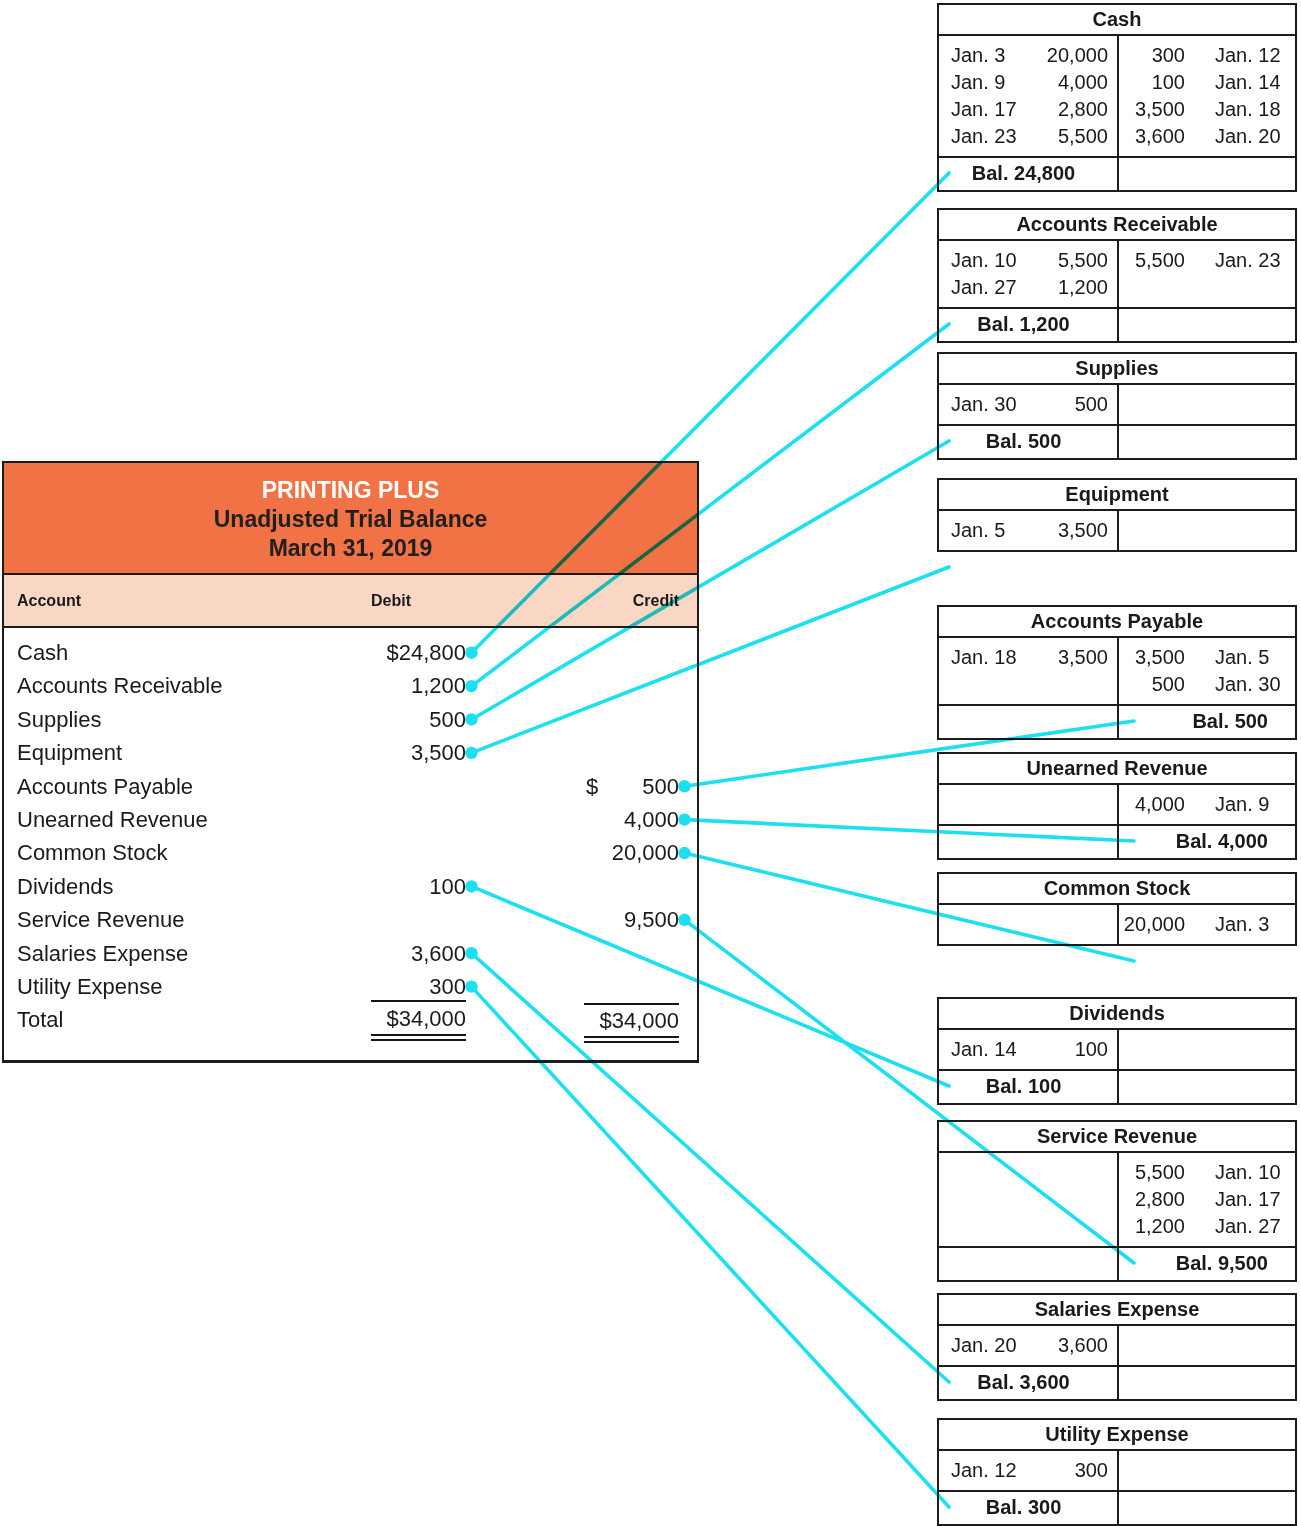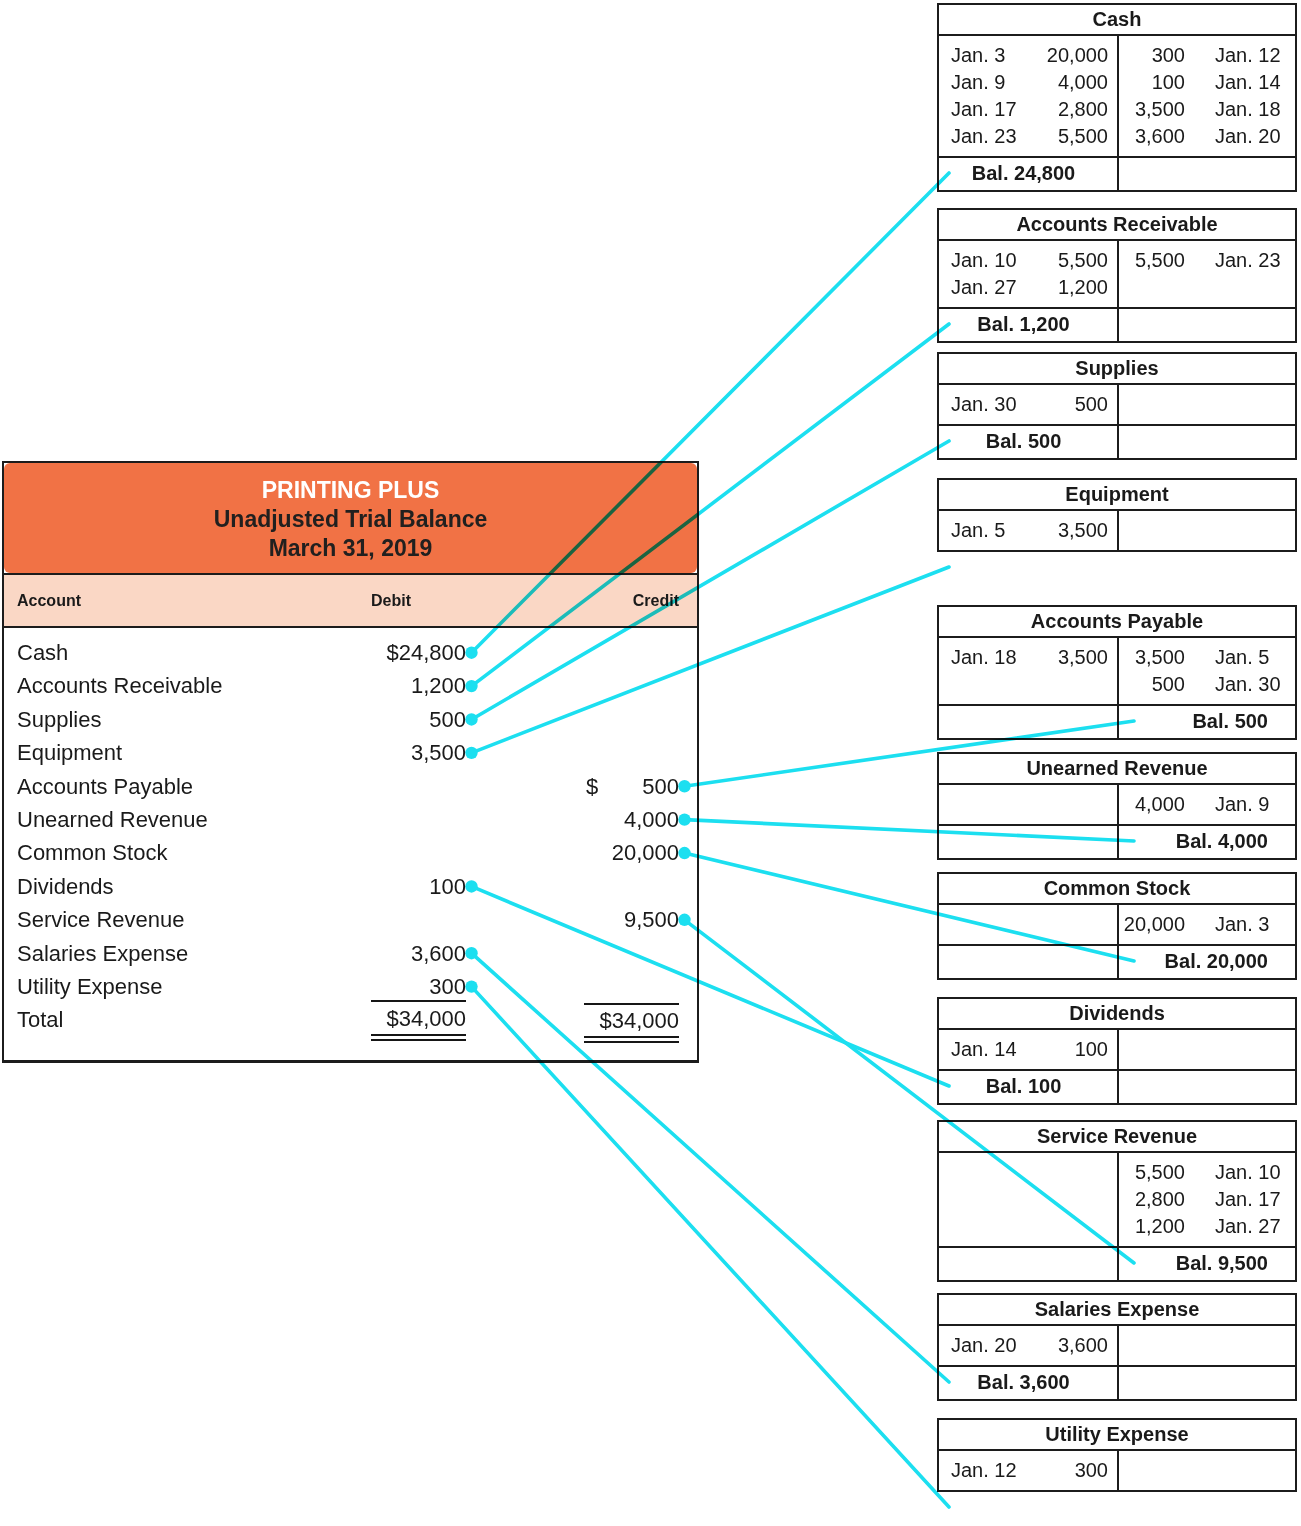--- a/index.html
+++ b/index.html
@@ -13,21 +13,21 @@
     position:absolute;left:0;top:0;width:1301px;height:1526px;
     z-index:6;mix-blend-mode:multiply;pointer-events:none;
   }
   
   .trial-balance{
     position:absolute;left:2px;top:461px;width:697px;height:602px;
     border:2px solid #1c1c1c;border-bottom-width:3px;background:#fff;box-sizing:border-box;
   }
   .tb-head{
     height:110px;text-align:center;font-weight:bold;font-size:23px;line-height:29px;
-    padding-top:13px;box-sizing:border-box;color:#21201f;border-radius:6px;
+    padding-top:13px;box-sizing:border-box;color:#21201f;
   }
   .tb-company{color:#ffffff;}
   .tb-cols{
     position:relative;height:55px;border-top:2px solid #1c1c1c;border-bottom:2px solid #1c1c1c;
     font-weight:bold;font-size:16px;line-height:51px;box-sizing:border-box;
   }
   .c-account{position:absolute;left:13px;}
   .c-debit{position:absolute;left:367px;width:95px;}
   .c-credit{position:absolute;left:580px;width:95px;text-align:right;}
   .tb-body{position:relative;padding-top:8px;}
@@ -277,24 +277,20 @@
         <div class="ta-title">Common Stock</div>
         <div class="ta-grid">
           <div class="ta-colL"></div>
           <div class="ta-colR">
             <div class="ta-row">
               <span class="amt">20,000</span>
               <span class="date">Jan. 3</span>
             </div>
           </div>
         </div>
-        <div class="ta-bal">
-          <div class="ta-colL"></div>
-          <div class="ta-colR"><span>Bal. 20,000</span></div>
-        </div>
       </div>
       <div class="t-account" id="ta-dividends" style="top: 997px;">
         <div class="ta-title">Dividends</div>
         <div class="ta-grid">
           <div class="ta-colL">
             <div class="ta-row">
               <span class="date">Jan. 14</span>
               <span class="amt">100</span>
             </div>
           </div>
@@ -347,20 +343,24 @@
       </div>
       <div class="t-account" id="ta-utility-expense" style="top: 1418px;">
         <div class="ta-title">Utility Expense</div>
         <div class="ta-grid">
           <div class="ta-colL">
             <div class="ta-row">
               <span class="date">Jan. 12</span>
               <span class="amt">300</span>
             </div>
           </div>
+          <div class="ta-colR"></div>
+        </div>
+        <div class="ta-bal">
+          <div class="ta-colL"><span>Bal. 300</span></div>
           <div class="ta-colR"></div>
         </div>
       </div>
     </div>
 
   <svg id="connector-layer" viewBox="0 0 1301 1526" xmlns="http://www.w3.org/2000/svg">
       <line x1="471.5" y1="652.6953125" x2="949" y2="173" stroke="#1CDFF0" stroke-width="3.6" stroke-linecap="round"></line>
       <line x1="471.5" y1="686.0859375" x2="949" y2="324" stroke="#1CDFF0" stroke-width="3.6" stroke-linecap="round"></line>
       <line x1="471.5" y1="719.4765625" x2="949" y2="441" stroke="#1CDFF0" stroke-width="3.6" stroke-linecap="round"></line>
       <line x1="471.5" y1="752.8671875" x2="949" y2="567" stroke="#1CDFF0" stroke-width="3.6" stroke-linecap="round"></line>

